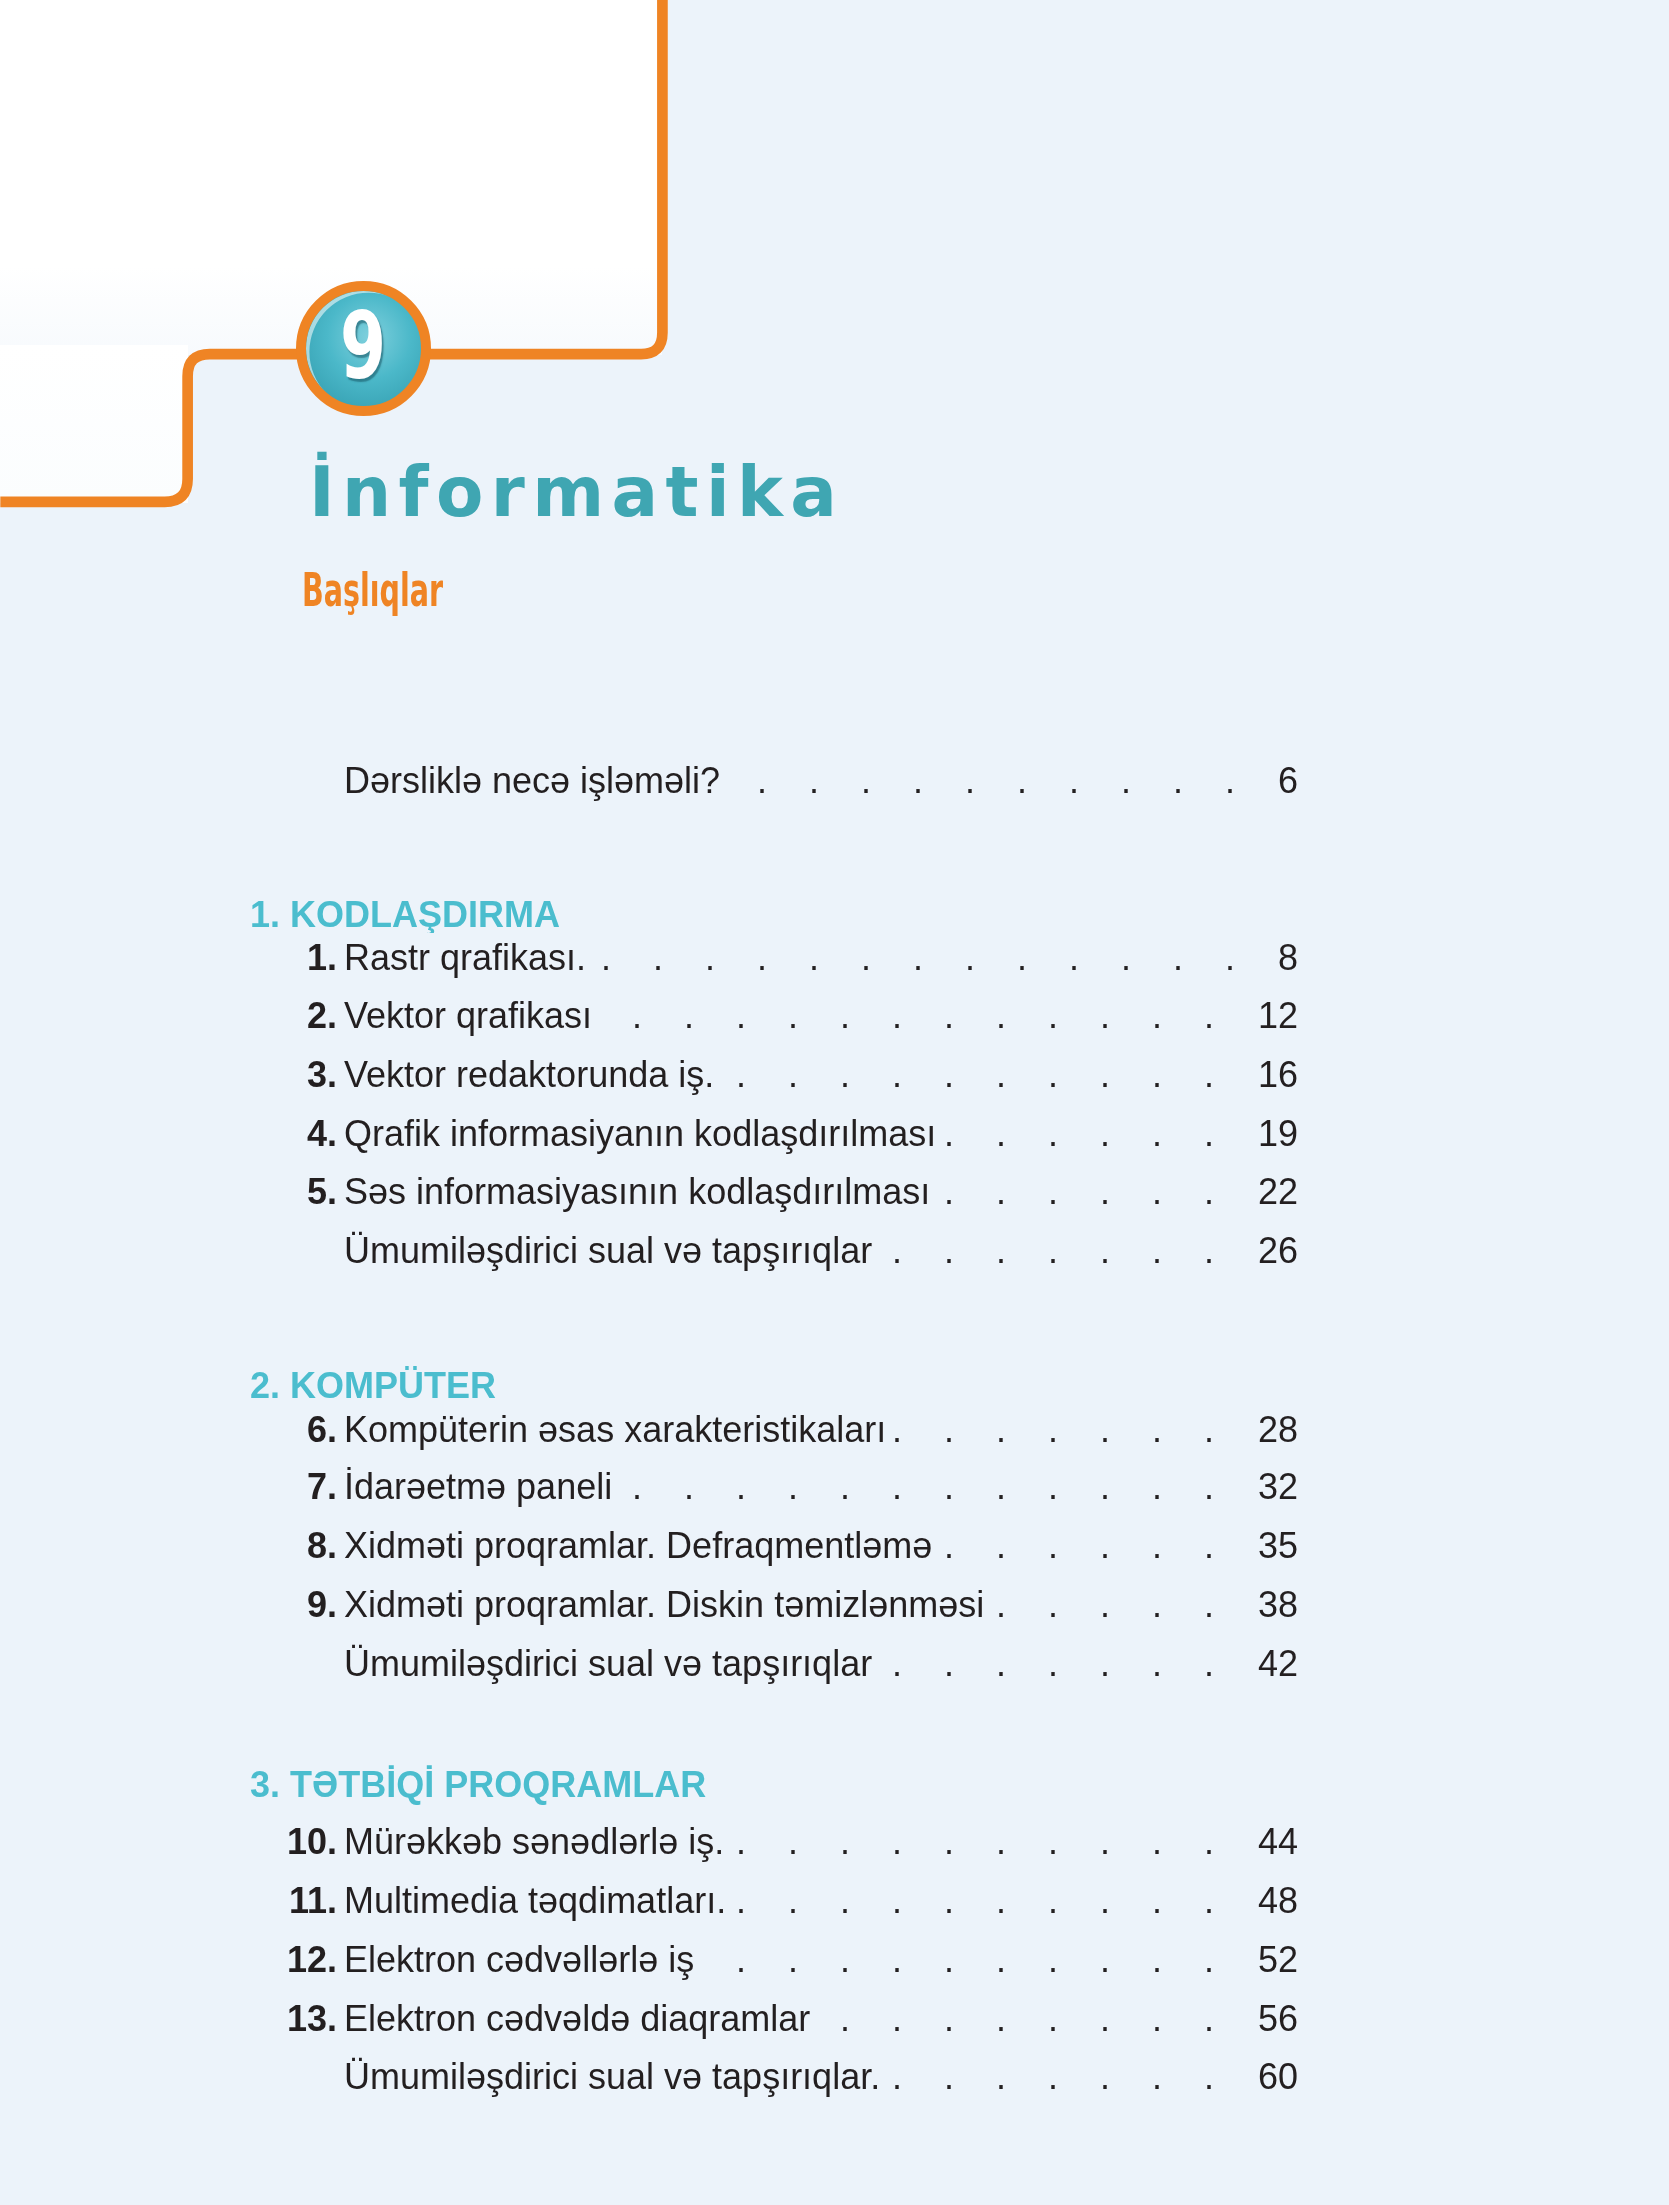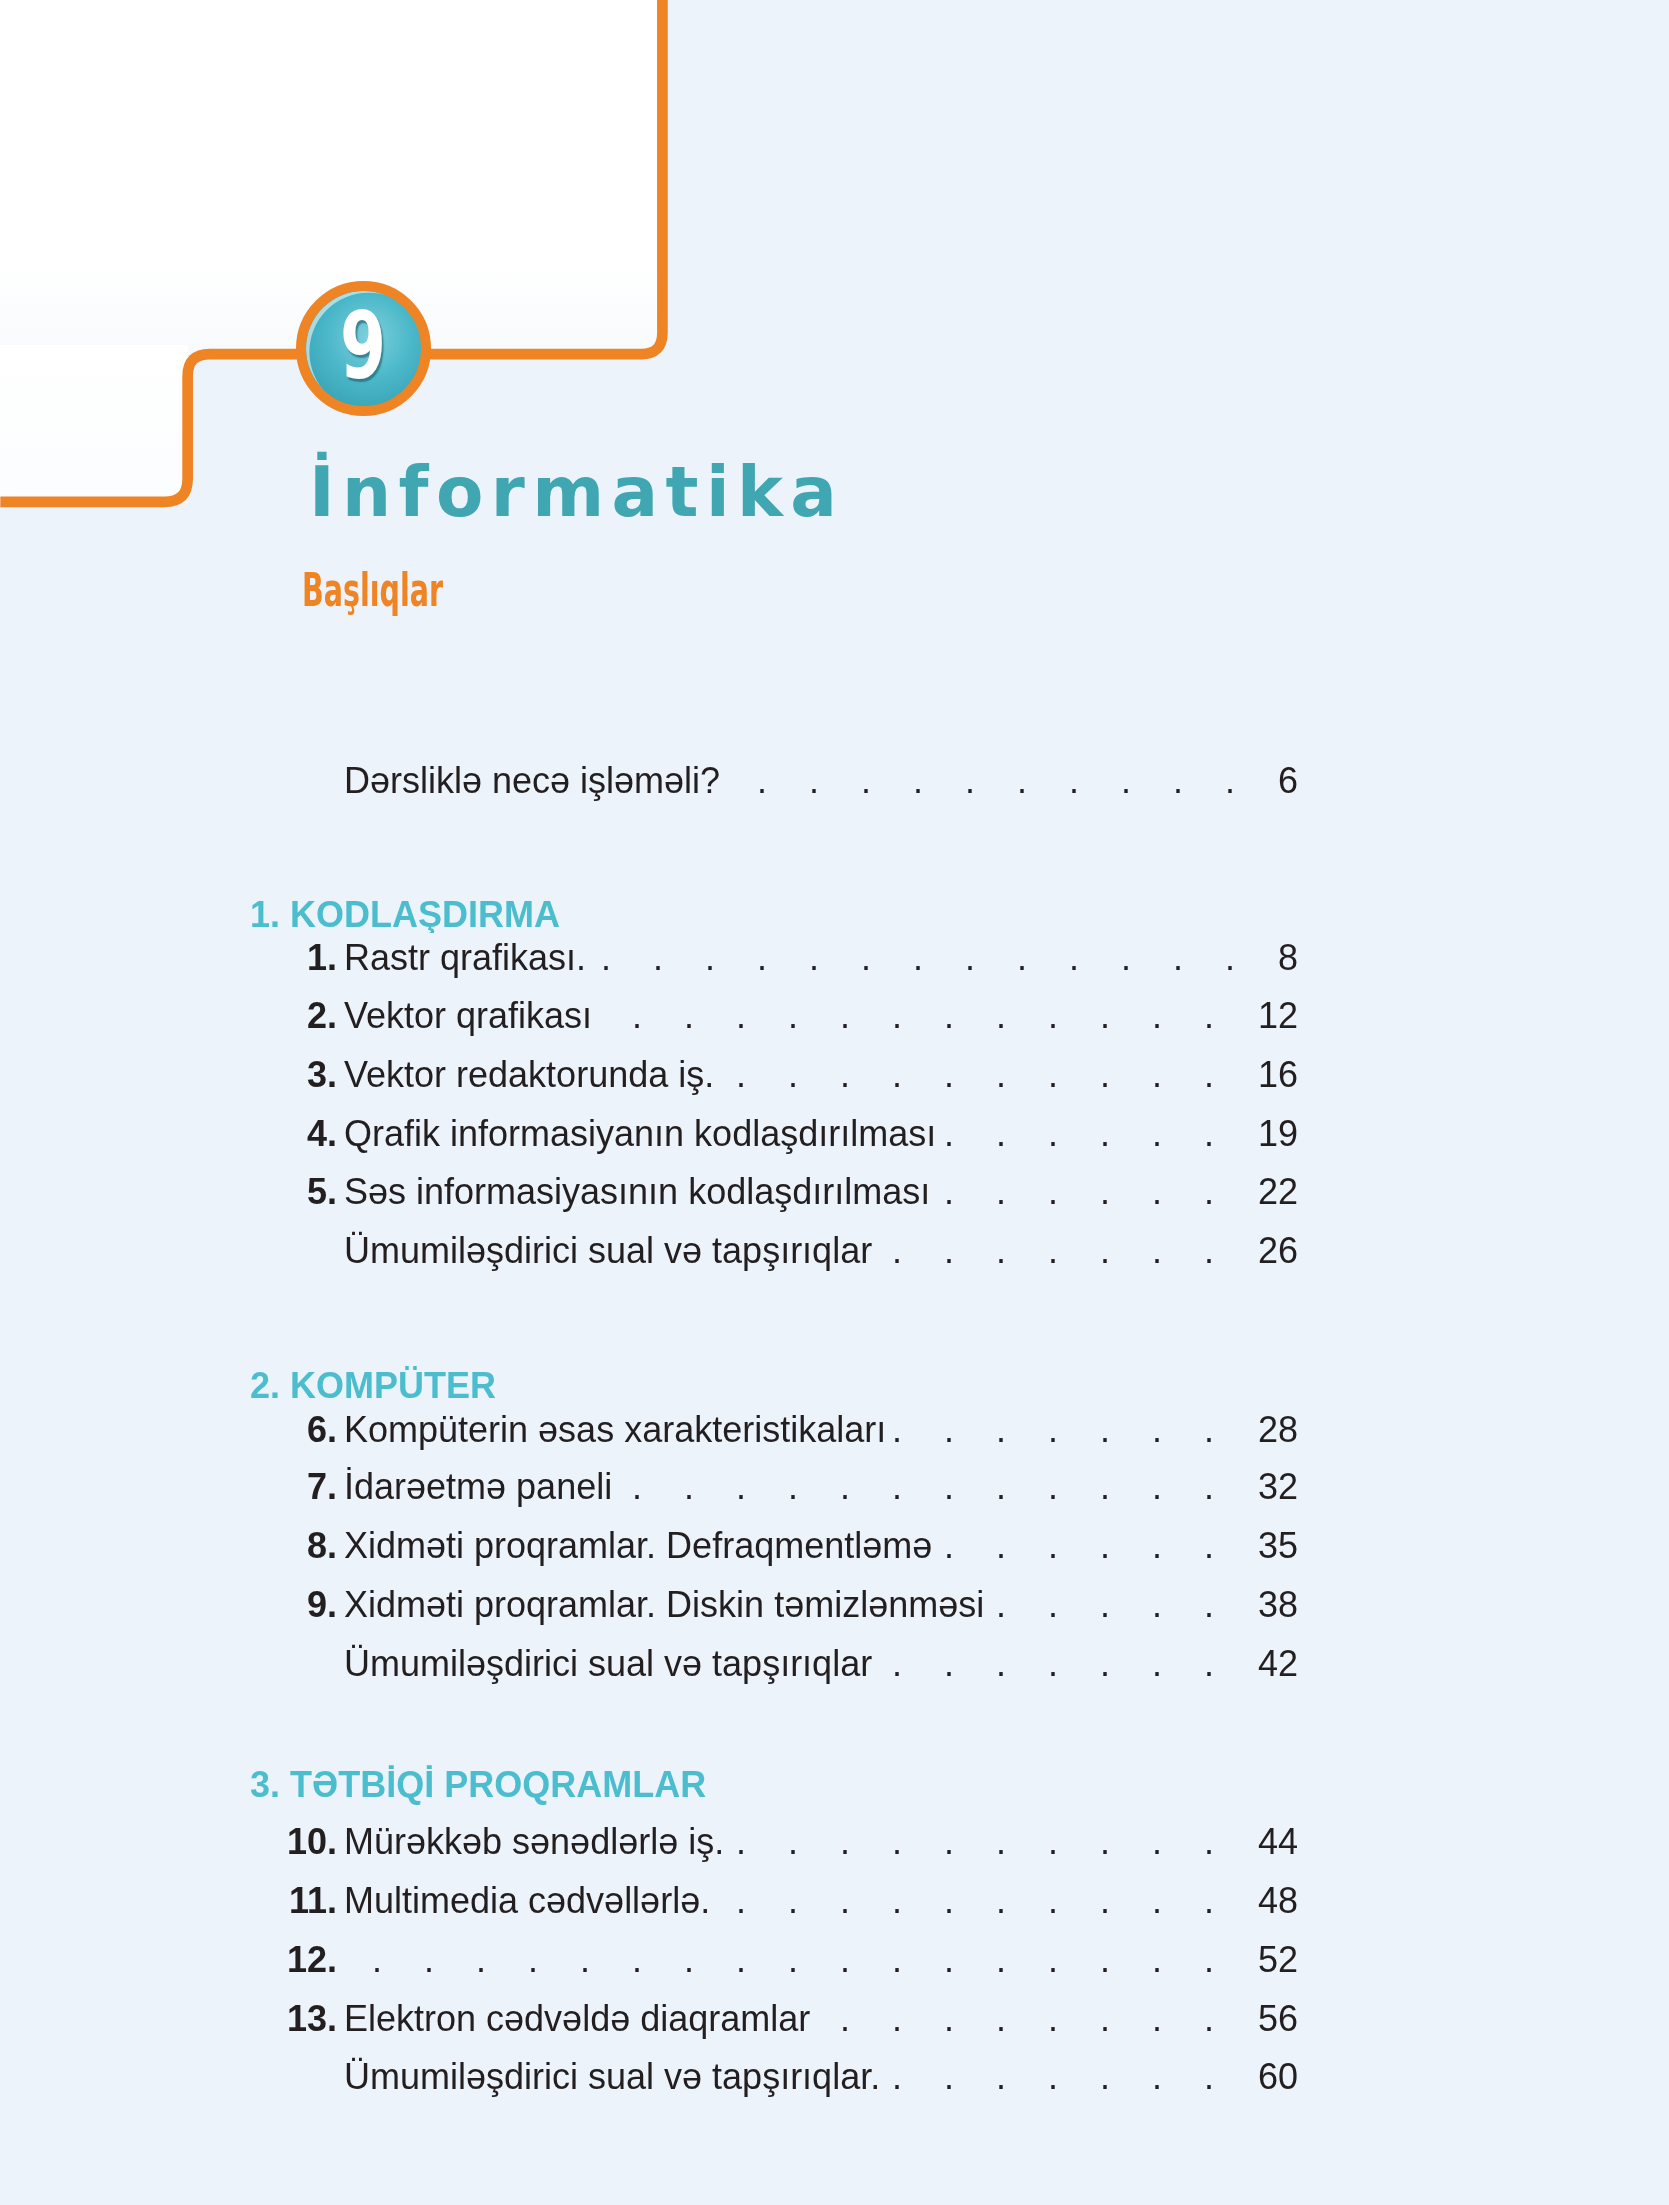--- a/index.html
+++ b/index.html
@@ -172,26 +172,27 @@
   <div class="section-head" style="top:1744px;">3. TƏTBİQİ PROQRAMLAR</div>
 
   <div class="row" style="top:1817px;">
     <span class="num">10.</span>
     <span class="text">Mürəkkəb sənədlərlə iş.</span>
     <span class="leader" style="width: 891px;"><span>.</span><span>.</span><span>.</span><span>.</span><span>.</span><span>.</span><span>.</span><span>.</span><span>.</span><span>.</span><span>.</span><span>.</span><span>.</span><span>.</span><span>.</span><span>.</span><span>.</span><span>.</span></span>
     <span class="page">44</span>
   </div>
   <div class="row" style="top:1876px;">
     <span class="num">11.</span>
-    <span class="text">Multimedia cədvəllərlə.</span>
+    <span class="text">Multimedia təqdimatları.</span>
     <span class="leader" style="width: 891px;"><span>.</span><span>.</span><span>.</span><span>.</span><span>.</span><span>.</span><span>.</span><span>.</span><span>.</span><span>.</span><span>.</span><span>.</span><span>.</span><span>.</span><span>.</span><span>.</span><span>.</span><span>.</span></span>
     <span class="page">48</span>
   </div>
   <div class="row" style="top:1935px;">
     <span class="num">12.</span>
+    <span class="text">Elektron cədvəllərlə iş</span>
     <span class="leader" style="width: 891px;"><span>.</span><span>.</span><span>.</span><span>.</span><span>.</span><span>.</span><span>.</span><span>.</span><span>.</span><span>.</span><span>.</span><span>.</span><span>.</span><span>.</span><span>.</span><span>.</span><span>.</span><span>.</span></span>
     <span class="page">52</span>
   </div>
   <div class="row" style="top:1994px;">
     <span class="num">13.</span>
     <span class="text">Elektron cədvəldə diaqramlar</span>
     <span class="leader" style="width: 891px;"><span>.</span><span>.</span><span>.</span><span>.</span><span>.</span><span>.</span><span>.</span><span>.</span><span>.</span><span>.</span><span>.</span><span>.</span><span>.</span><span>.</span><span>.</span><span>.</span><span>.</span><span>.</span></span>
     <span class="page">56</span>
   </div>
   <div class="row" style="top:2052px;">

